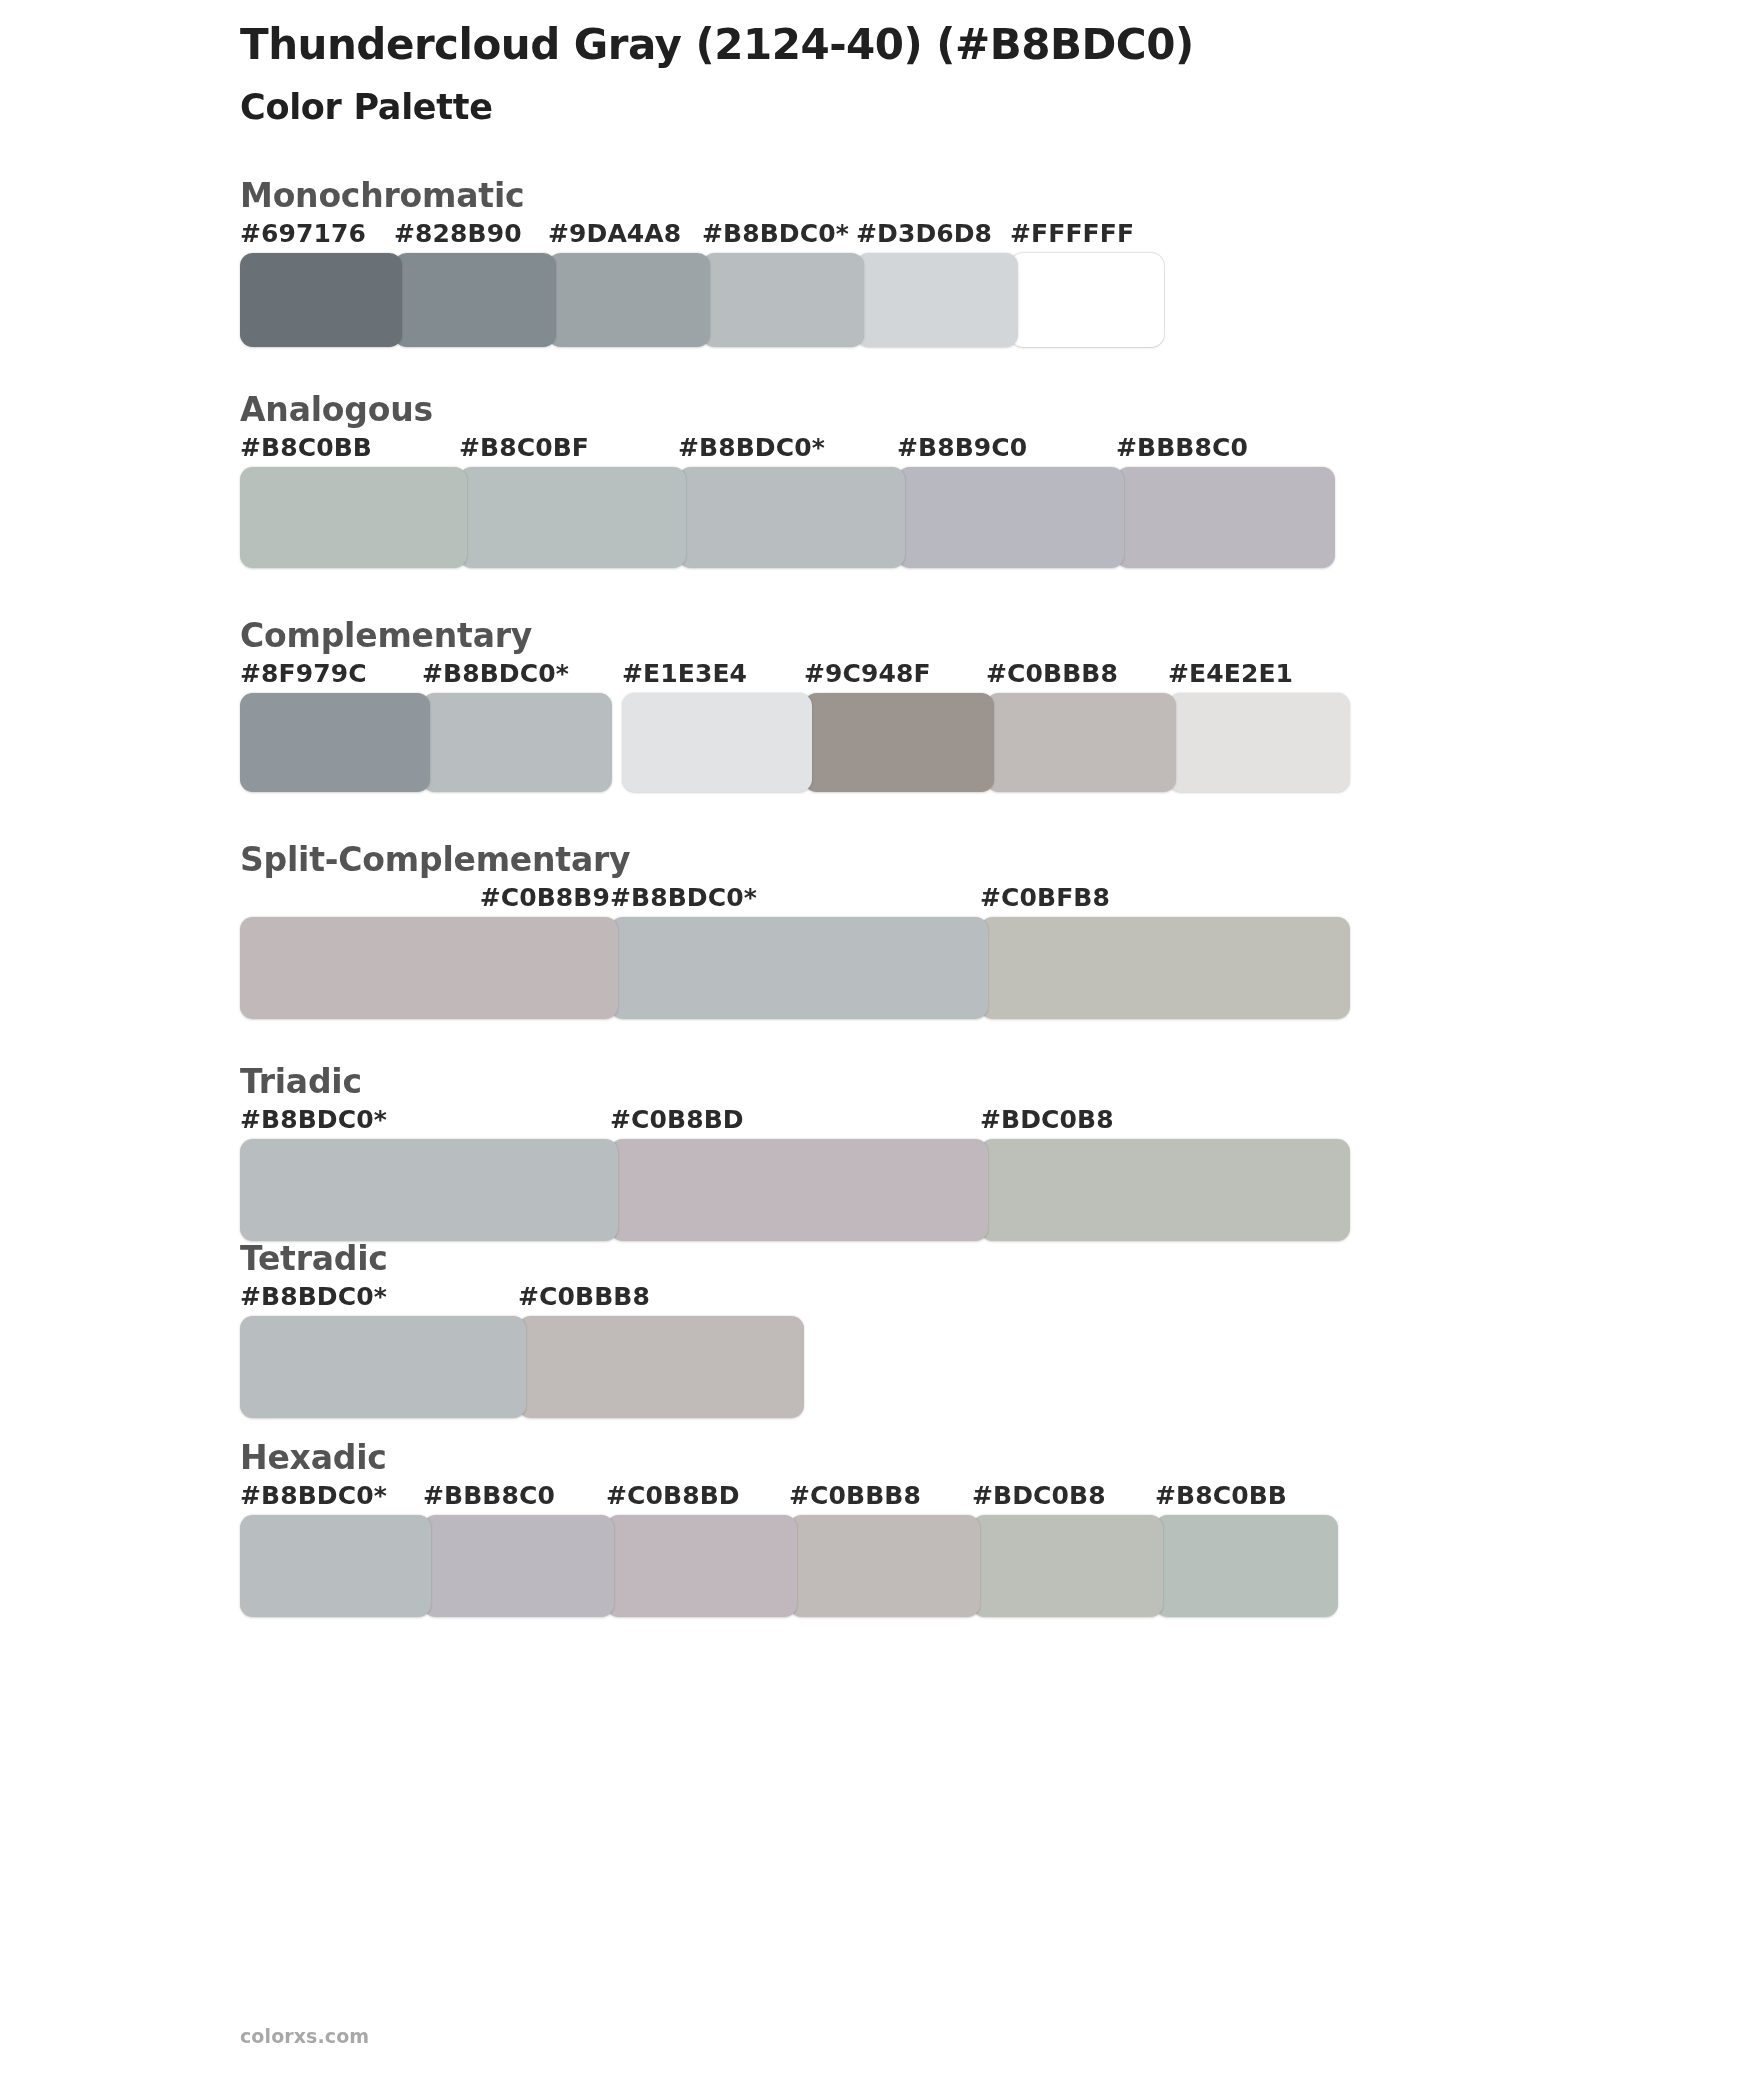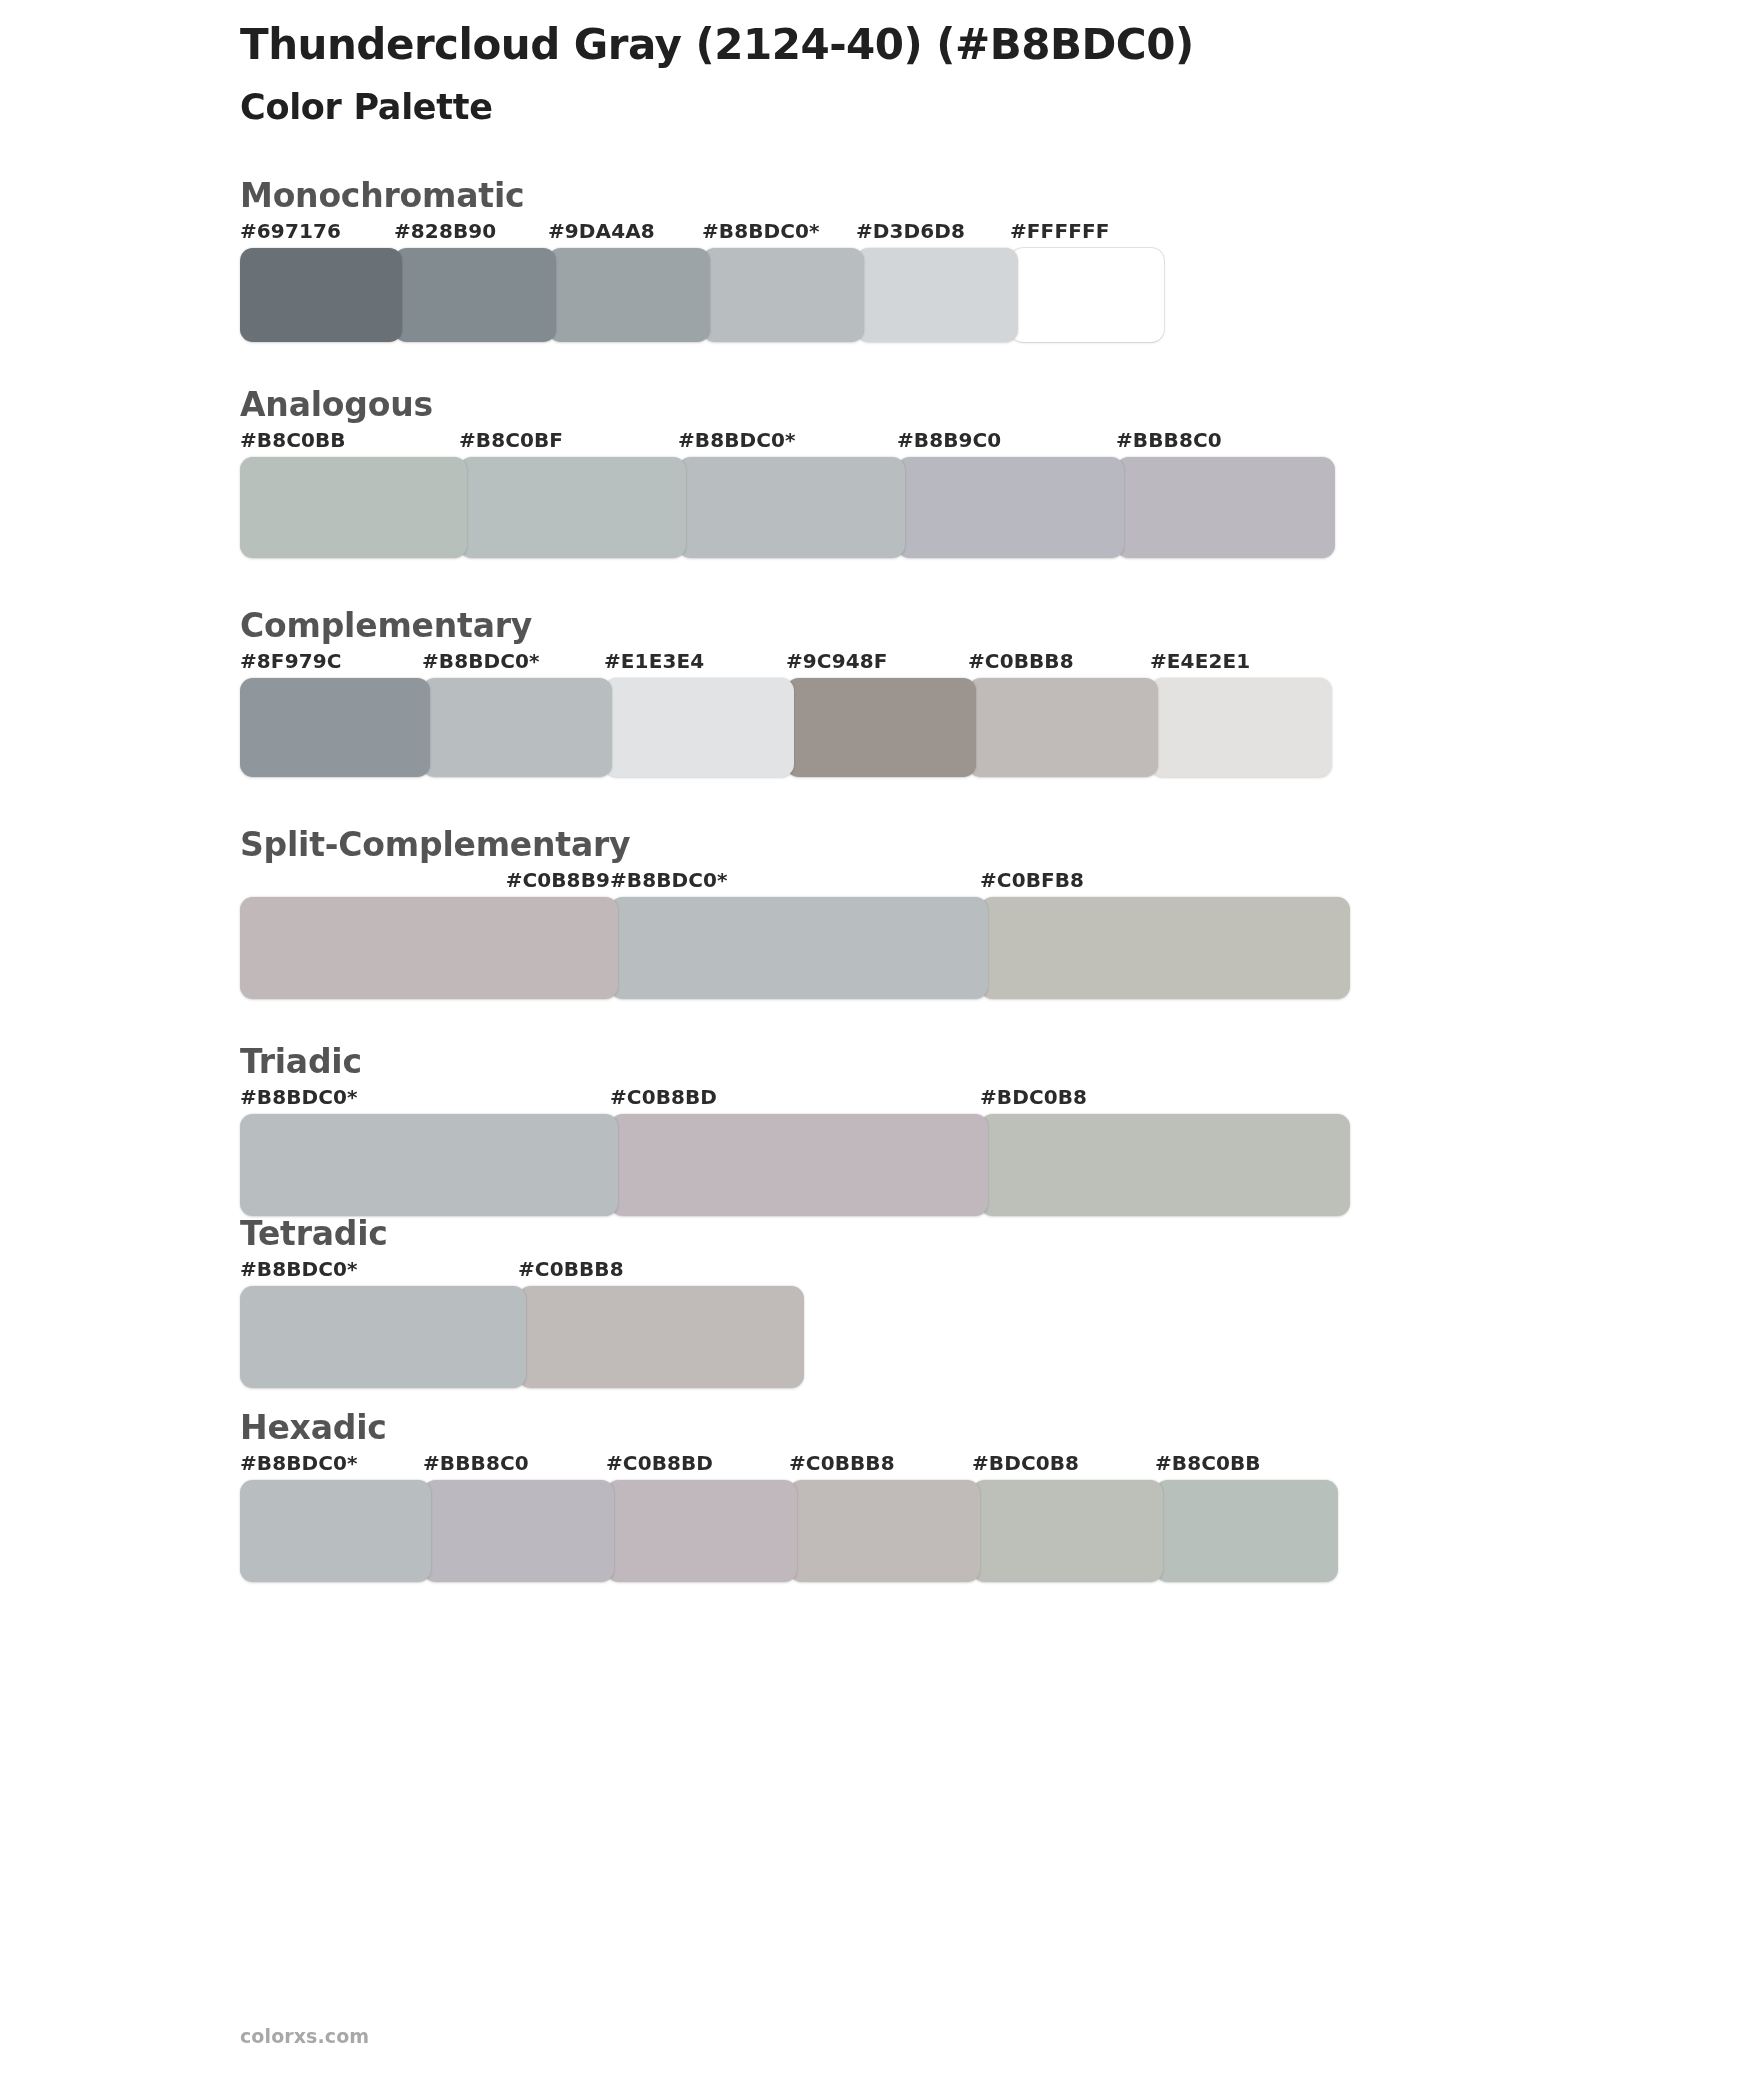--- a/index.html
+++ b/index.html
@@ -63,21 +63,21 @@
   .swatch-row {
     position: relative;
     display: flex;
     align-items: flex-start;
   }
   .swatch {
     position: relative;
     box-sizing: border-box;
   }
   .swatch-label {
-    font-size: 20px;
+    font-size: 25px;
     font-weight: 700;
     color: #2b2b2b;
     letter-spacing: 0.1px;
     line-height: 1;
     padding-bottom: 7.2px;
     white-space: nowrap;
   }
   .swatch-chip {
     border-radius: 12.8px;
     box-shadow: 0 0.8px 2.4px rgba(0,0,0,0.16), 0 0 0 0.4px rgba(0,0,0,0.035);
@@ -185,21 +185,21 @@
         <div class="section-title">Complementary</div>
         <div class="swatch-row">
           <div class="swatch" style="width: 182px;">
             <div class="swatch-label">#8F979C</div>
             <div class="swatch-chip" style="background: rgb(143, 151, 156); width: 190px; position: relative; z-index: 6;"></div>
           </div>
           <div class="swatch" style="width: 182px;">
             <div class="swatch-label">#B8BDC0*</div>
             <div class="swatch-chip" style="background: rgb(184, 189, 192); width: 190px; position: relative; z-index: 5;"></div>
           </div>
-          <div class="swatch" style="width: 182px;">
+          <div class="swatch" style="width: 182px; margin-left: 18px;">
             <div class="swatch-label">#E1E3E4</div>
             <div class="swatch-chip" style="background: rgb(225, 227, 228); width: 190px; position: relative; z-index: 4;"></div>
           </div>
           <div class="swatch" style="width: 182px;">
             <div class="swatch-label">#9C948F</div>
             <div class="swatch-chip" style="background: rgb(156, 148, 143); width: 190px; position: relative; z-index: 3;"></div>
           </div>
           <div class="swatch" style="width: 182px;">
             <div class="swatch-label">#C0BBB8</div>
             <div class="swatch-chip" style="background: rgb(192, 187, 184); width: 190px; position: relative; z-index: 2;"></div>

